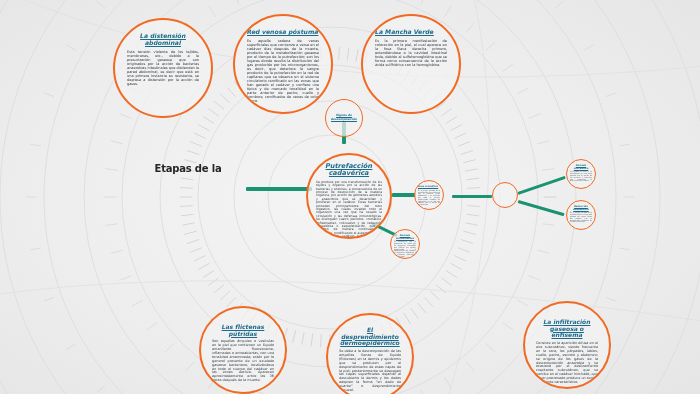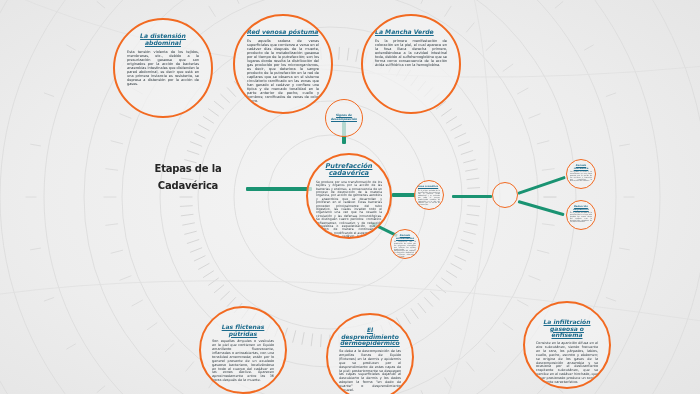--- a/index.html
+++ b/index.html
@@ -295,21 +295,20 @@
   <div class="conn" style="left:246px;top:187px;width:66px;height:4.2px;"></div>
   <div class="conn" style="left:344px;top:142px;width:22px;height:4px;transform:rotate(-90deg);"></div>
   <div class="conn" style="left:392px;top:193px;width:24px;height:3.6px;"></div>
   <div class="conn" style="left:372px;top:222px;width:28px;height:3.2px;transform:rotate(26deg);"></div>
   <div class="conn" style="left:452px;top:195px;width:40px;height:3.2px;"></div>
   <div class="conn" style="left:518px;top:192px;width:50px;height:3.2px;transform:rotate(-19deg);"></div>
   <div class="conn" style="left:518px;top:200px;width:48px;height:3.2px;transform:rotate(16deg);"></div>
 
   <div class="title-block">
     <div>Etapas de la</div>
-    <div>Cadavérica</div>
   </div>
 
   <div class="node big" style="left:113px;top:18px;">
     <div class="nt">La distensión abdominal</div>
     <div class="nb">Esta tensión violenta de los tejidos, membranas, etc., debido a la presurización gaseosa que son originados por la acción de bacterias anaerobias intestinales que distienden la pared abdominal, es decir que está en una primera instancia es resistente, se depresa a distensión por la acción de gases.</div>
   </div>
 
   <div class="node big" style="left:233px;top:14px;">
     <div class="nt">Red venosa póstuma</div>
     <div class="nb">Es aquella cadena de venas superficiales que comienza a verse en el cadáver días después de la muerte, producto de la metabolización gaseosa por el tiempo de la putrefacción; son los lugares donde resulta la distribución del gas producido por los microorganismos, es decir, que deteriora la sangre producto de la putrefacción en la red de capilares que se observa en el sistema circulatorio ramificado en las zonas que han ganado el cadáver y confiere una típica y de marcado tonalidad en la parte anterior de pecho, cuello y hombros; ramificados de venas de color negro.</div>

